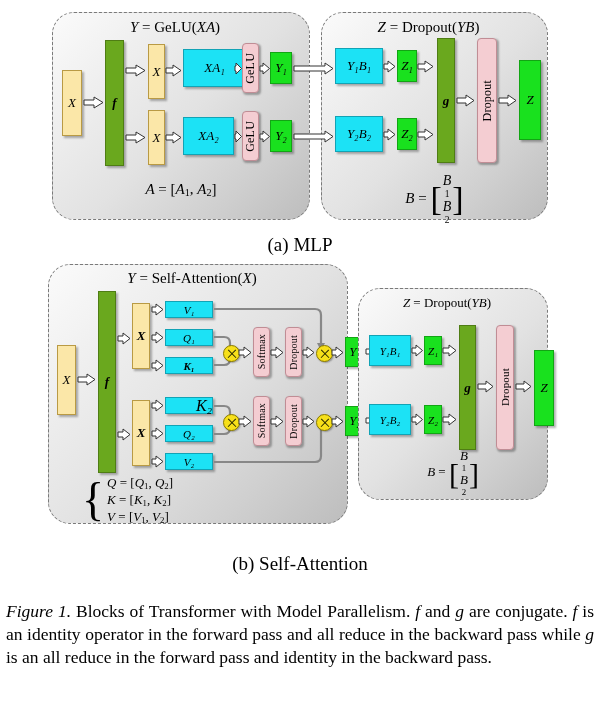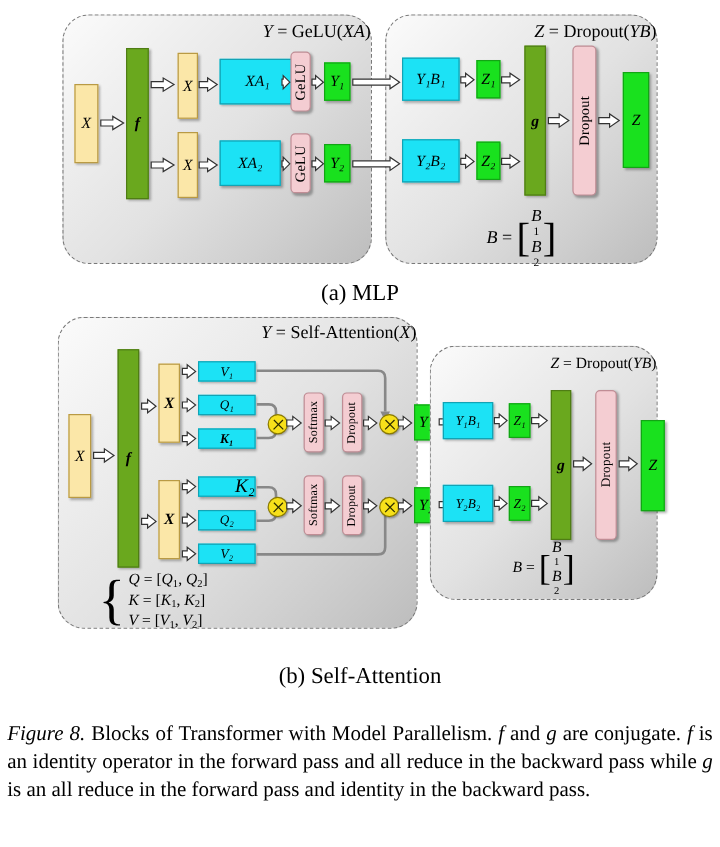--- a/index.html
+++ b/index.html
@@ -3,21 +3,21 @@
 <meta charset="utf-8">
 <style>
   html,body{margin:0;padding:0;background:#ffffff;}
   body{width:600px;height:706px;position:relative;overflow:hidden;
        font-family:"Liberation Serif",serif;color:#000;}
 
   
   .panel{position:absolute;border:1.6px dashed #7a7a7a;border-radius:22px;
          background:linear-gradient(135deg,#fbfbfb 0%,#f0f0f0 22%,#e2e2e2 52%,#cfcfcf 78%,#bdbdbd 100%);
          box-sizing:border-box;}
-  .panel-title{position:absolute;left:0;right:0;text-align:right;
+  .panel-title{position:absolute;left:0;right:12px;text-align:center;
                font-size:15px;font-family:"Liberation Serif",serif;white-space:nowrap;}
   .panel-foot{position:absolute;left:0;right:0;text-align:center;font-size:15px;white-space:nowrap;}
 
   
   .node{position:absolute;box-sizing:border-box;display:flex;align-items:center;
         justify-content:center;font-size:13px;font-family:"Liberation Serif",serif;
         box-shadow:1.5px 1.5px 2px rgba(0,0,0,.30);}
   .n-yellow{background:#fbe7a8;border:1.1px solid #b99a44;}
   .n-green-d{background:#6aa81e;border:1.1px solid #4f7d14;}
   .n-green-b{background:#19e11e;border:1.1px solid #12a514;}
@@ -57,20 +57,21 @@
   
   .heads{position:absolute;display:flex;align-items:center;font-size:13px;white-space:nowrap;}
   .heads .brace{font-size:46px;line-height:.62;font-weight:300;margin:0 3px 0 4px;}
   .heads .rows{display:flex;flex-direction:column;line-height:1.25;font-size:13px;}
 </style>
 </head>
 <body>
 
 <div class="panel" style="left:52px;top:12px;width:258px;height:208px;">
   <div class="panel-title" style="top:6px;"><span class="mi">Y</span> = GeLU(<span class="mi">XA</span>)</div>
+  <div class="panel-foot" style="top:168px;"><span class="mi">A</span> = [<span class="mi">A</span><sub>1</sub>, <span class="mi">A</span><sub>2</sub>]</div>
 </div>
 
 <div class="node n-yellow" style="left:62px;top:70px;width:20px;height:66px;">
   <span class="mi">X</span>
 </div>
 <div class="node n-green-d" style="left:105px;top:40px;width:19px;height:126px;color:#000;">
   <span class="mi" style="font-weight:bold;">f</span>
 </div>
 <div class="node n-yellow" style="left:148px;top:44px;width:17px;height:55px;">
   <span class="mi">X</span>
@@ -468,14 +469,14 @@
       <path d="M0 4 L8 4 L8 1 L15 6.5 L8 12 L8 9 L0 9 Z" fill="#fff" stroke="#333" stroke-width="1"></path>
     </svg>
 </div>
 <div class="node n-green-b" style="left:534px;top:350px;width:20px;height:76px;">
   <span class="mi">Z</span>
 </div>
 
 <div class="subcap" style="top:553px;">(b) Self-Attention</div>
 
 <div class="caption" style="top:600px;">
-  <span style="font-style:italic;">Figure 8.</span><span> Blocks of Transformer with Model Parallelism. <span class="mi">f</span> and <span class="mi">g</span> are conjugate. <span class="mi">f</span> is an identity operator in the forward pass and all reduce in the backward pass while <span class="mi">g</span> is an all reduce in the forward pass and identity in the backward pass.</span>
+  <span style="font-style:italic;">Figure 1.</span><span> Blocks of Transformer with Model Parallelism. <span class="mi">f</span> and <span class="mi">g</span> are conjugate. <span class="mi">f</span> is an identity operator in the forward pass and all reduce in the backward pass while <span class="mi">g</span> is an all reduce in the forward pass and identity in the backward pass.</span>
 </div>
 
 </body></html>

